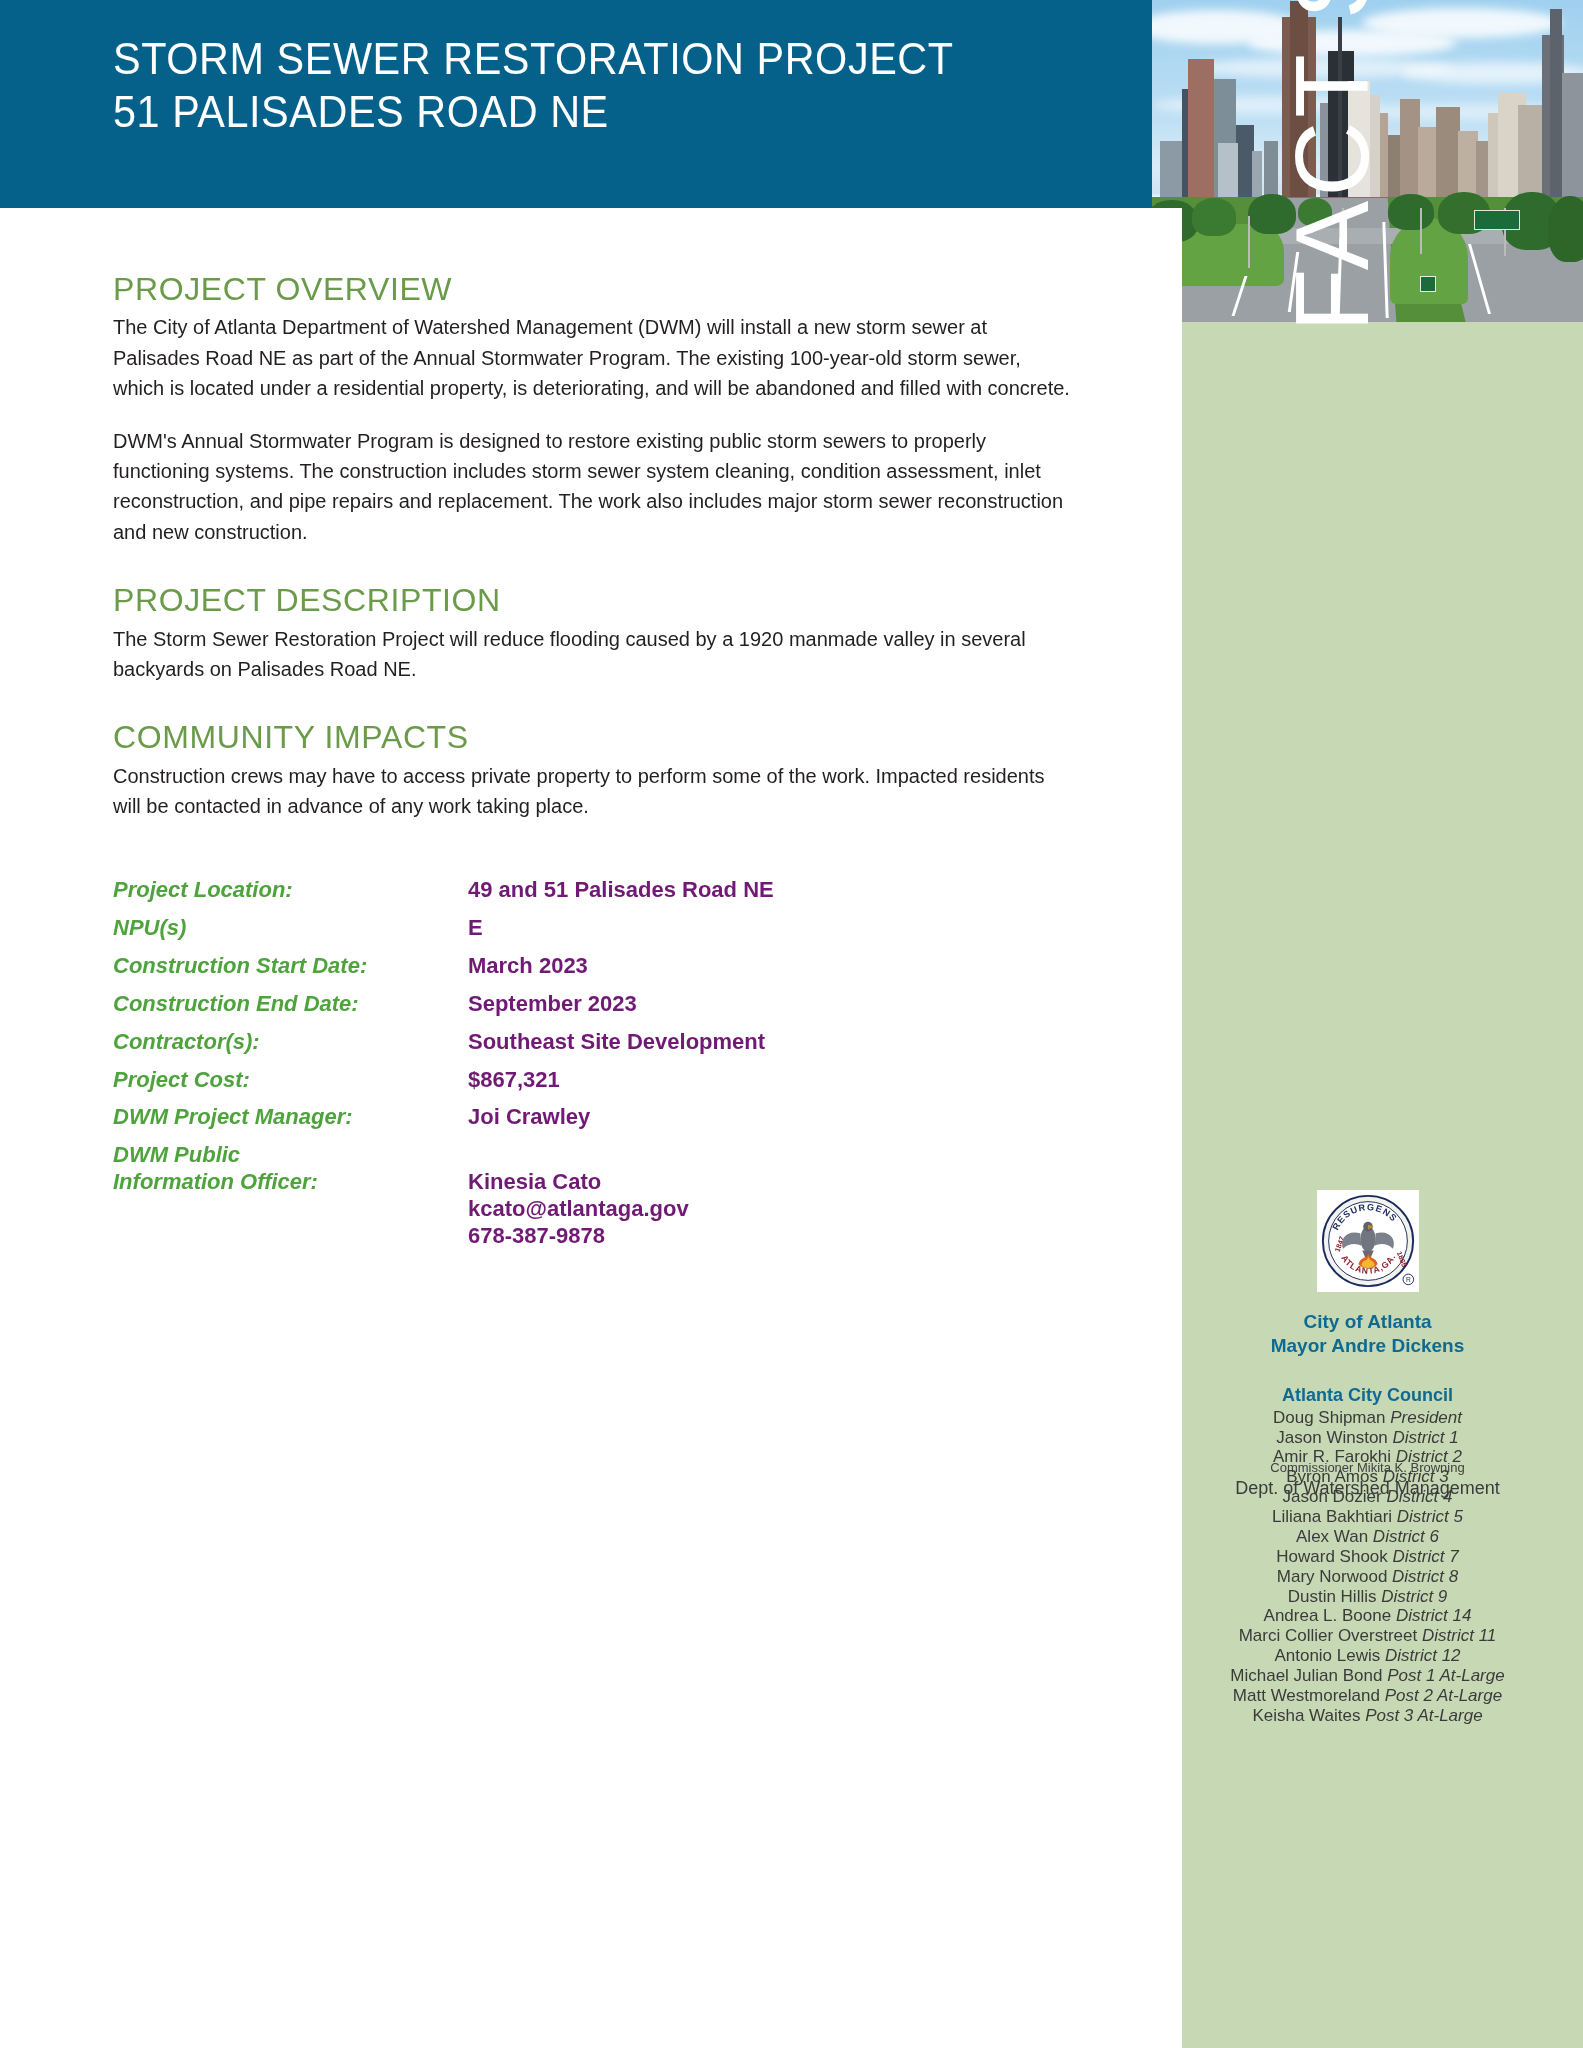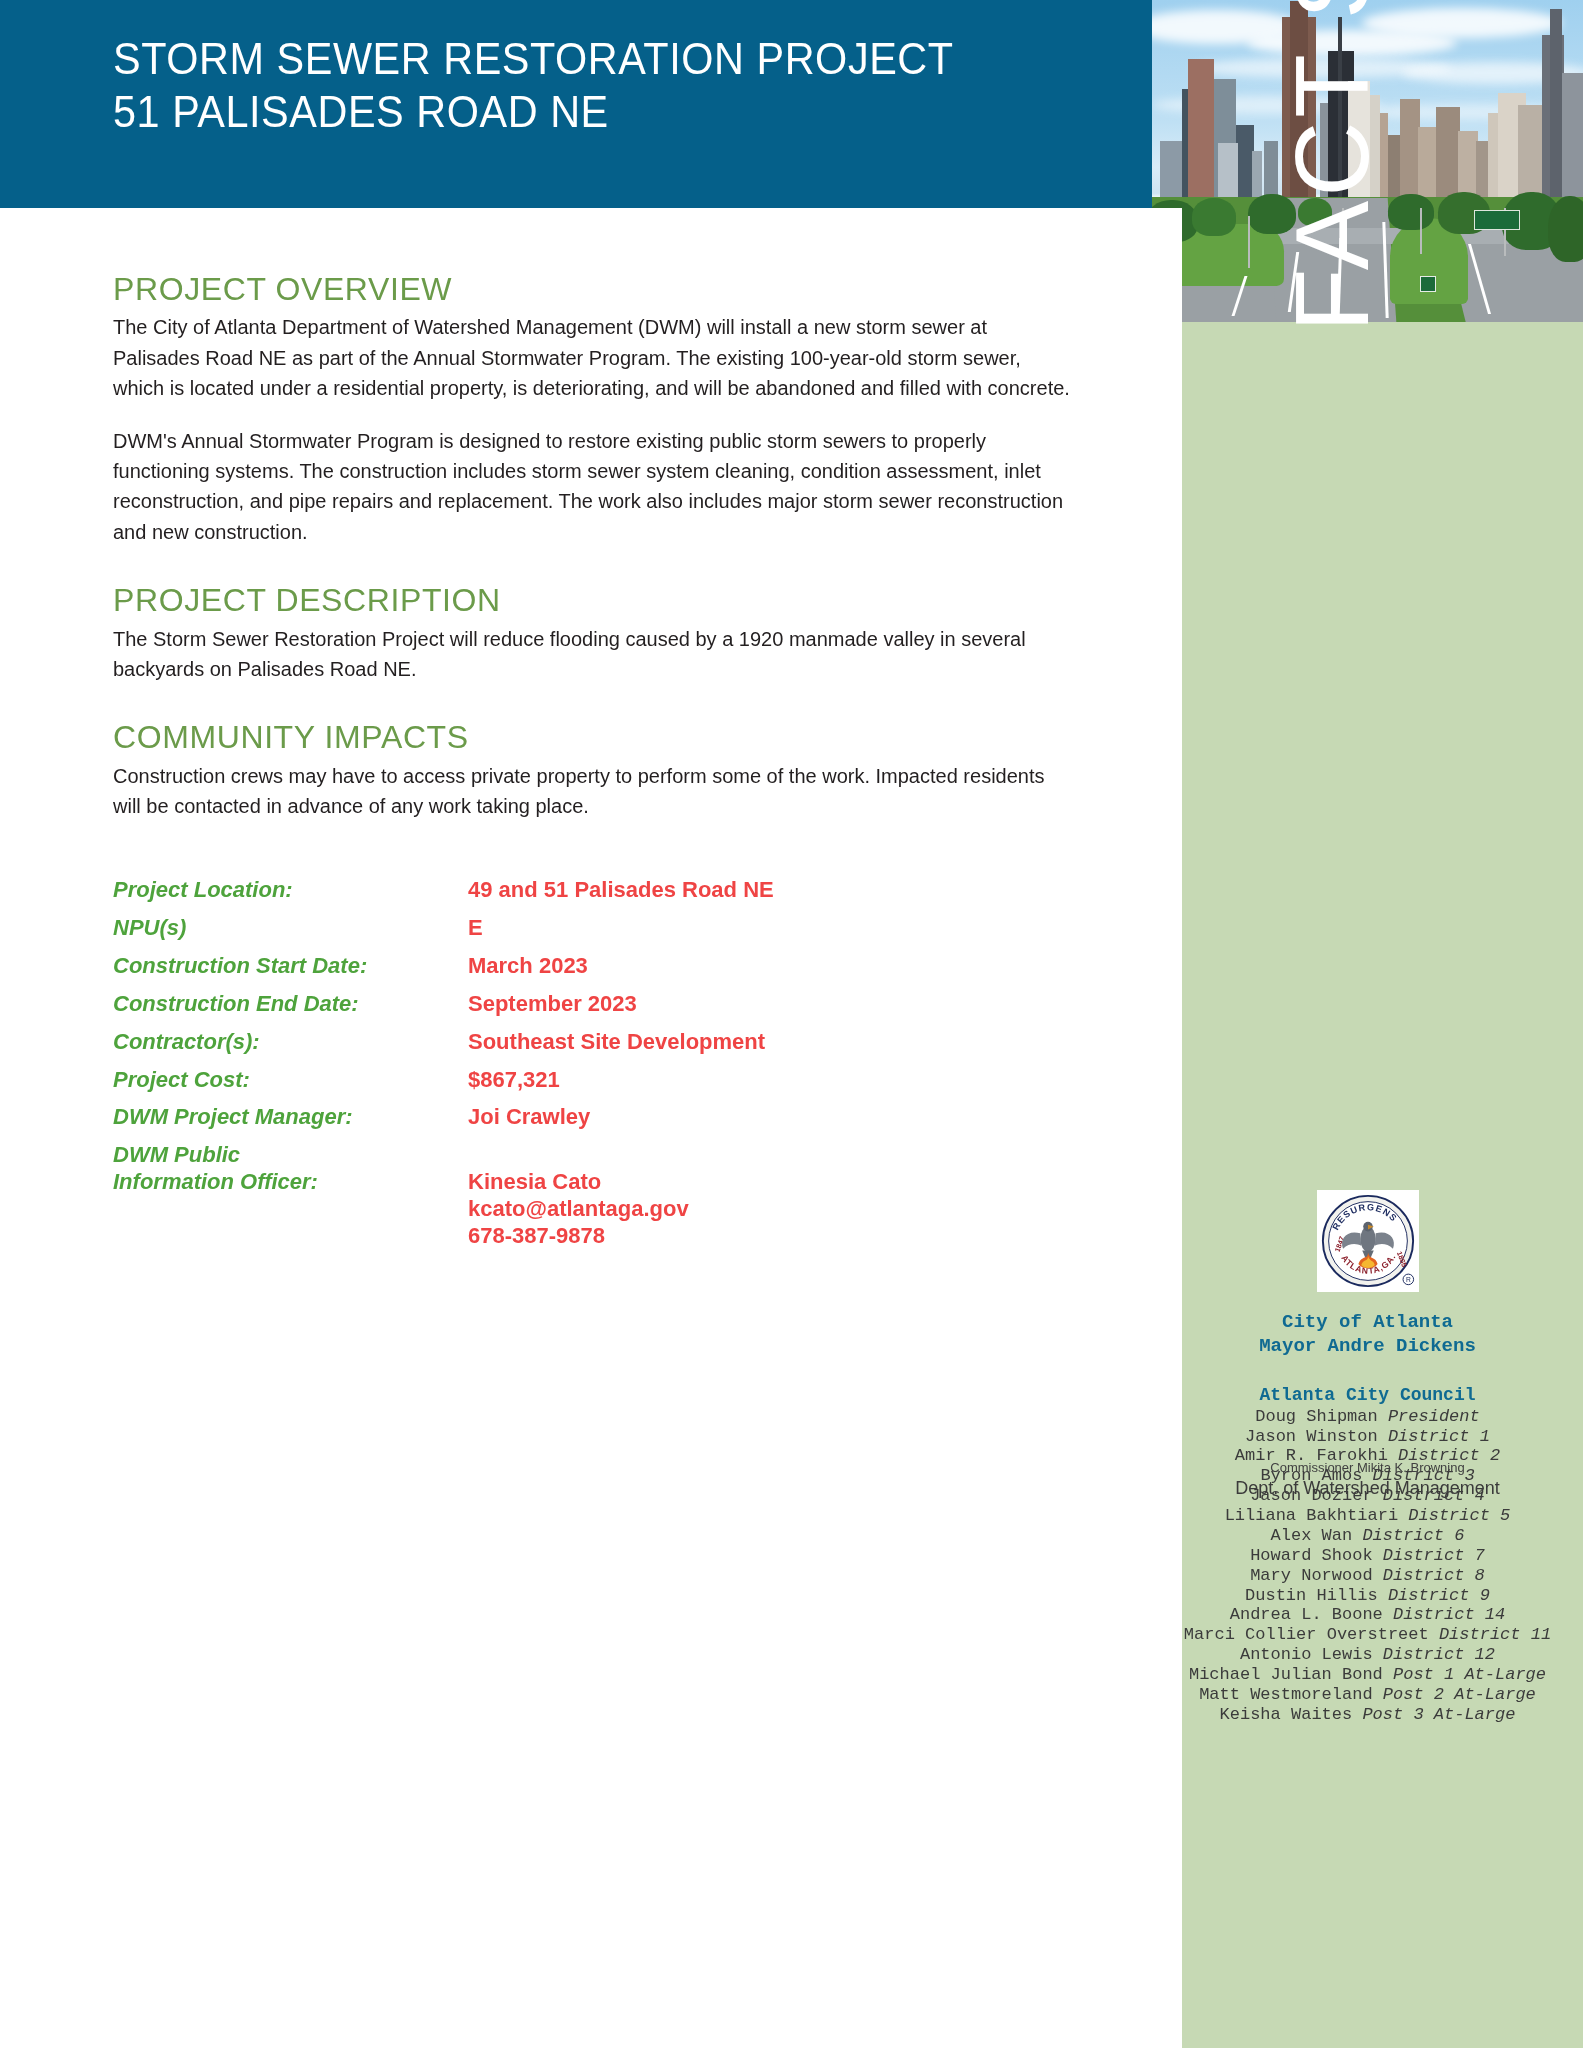--- a/index.html
+++ b/index.html
@@ -129,21 +129,20 @@
     display: flex;
     align-items: center;
     justify-content: center;
   }
 
   #sidebar-orgs {
     position: absolute;
     left: 14px; right: 14px;
     top: 988px;
     text-align: center;
-    font-family: Liberation Mono, monospace;
   }
   .org-title {
     color: #0f6a92;
     font-weight: bold;
     font-size: 19px;
     line-height: 1.28;
   }
   .council-header {
     color: #0f6a92;
     font-weight: bold;
@@ -225,21 +224,21 @@
     font-size: 22px;
     line-height: 1.22;
   }
   #details td.label {
     width: 355px;
     color: #4ea33c;
     font-weight: bold;
     font-style: italic;
   }
   #details td.value {
-    color: #ef4444;
+    color: #701a75;
     font-weight: bold;
   }
   #details .sub { display: block; }
 </style>
 </head>
 <body>
 
 <div id="header-bar">
   <div id="header-title">
     <span class="line">STORM SEWER RESTORATION PROJECT</span>

